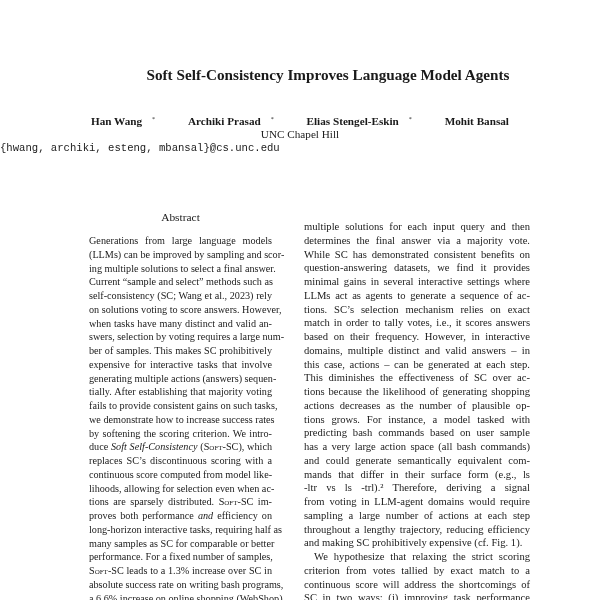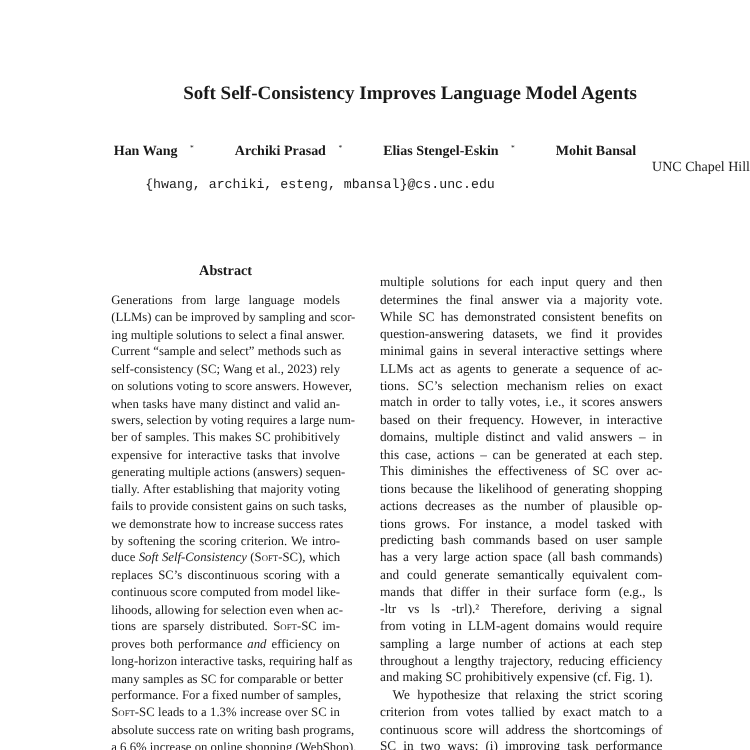--- a/index.html
+++ b/index.html
@@ -4,25 +4,25 @@
 <style>
   html, body { margin: 0; padding: 0; background: #ffffff; }
   body { width: 600px; height: 600px; overflow: hidden; position: relative;
          font-family: "Liberation Serif", "DejaVu Serif", serif; color: #1a1a1a; }
   .title { position: absolute; top: 66px; left: 0; width: 600px; text-align: center;
            font-weight: bold; font-size: 15.2px; letter-spacing: 0; padding-left: 28px; }
   .authors { position: absolute; top: 115px; left: 0; width: 600px; text-align: center;
              font-weight: bold; font-size: 11.2px; }
   .authors span { display: inline-block; margin: 0 10px; }
   .authors sup { font-size: 6px; font-weight: normal; vertical-align: 4px; }
-  .affil { position: absolute; top: 128px; left: 0; width: 600px; text-align: right; font-size: 11.2px; }
-  .email { position: absolute; top: 142px; left: 0; width: 512px; text-align: center;
+  .affil { position: absolute; top: 128px; left: 0; width: 600px; text-align: center; font-size: 11.2px; }
+  .email { position: absolute; top: 142px; left: 0; width: 512px; text-align: left;
            font-family: "Liberation Mono", "DejaVu Sans Mono", monospace; font-size: 10.6px; }
   .abs-head { position: absolute; top: 211px; left: 89px; width: 183px; text-align: center;
-              font-weight: bold; font-size: 11.4px; }
+              font-weight: normal; font-size: 11.4px; }
   .col { position: absolute; font-size: 10.2px; line-height: 13.75px; }
   .col .ln { display: block; white-space: nowrap; text-align: justify; text-align-last: justify; height: 13.75px; overflow: visible; }
   .col .ln.last { text-align-last: left; }
   .left { top: 234px; left: 89px; width: 183px; }
   .right { top: 220px; left: 304px; width: 226px; }
   .right .ln { font-size: 10.6px; }
   .sc { font-variant: small-caps; margin-top: 15px; }
   .indent { padding-left: 10px; }
 </style>
 </head>

